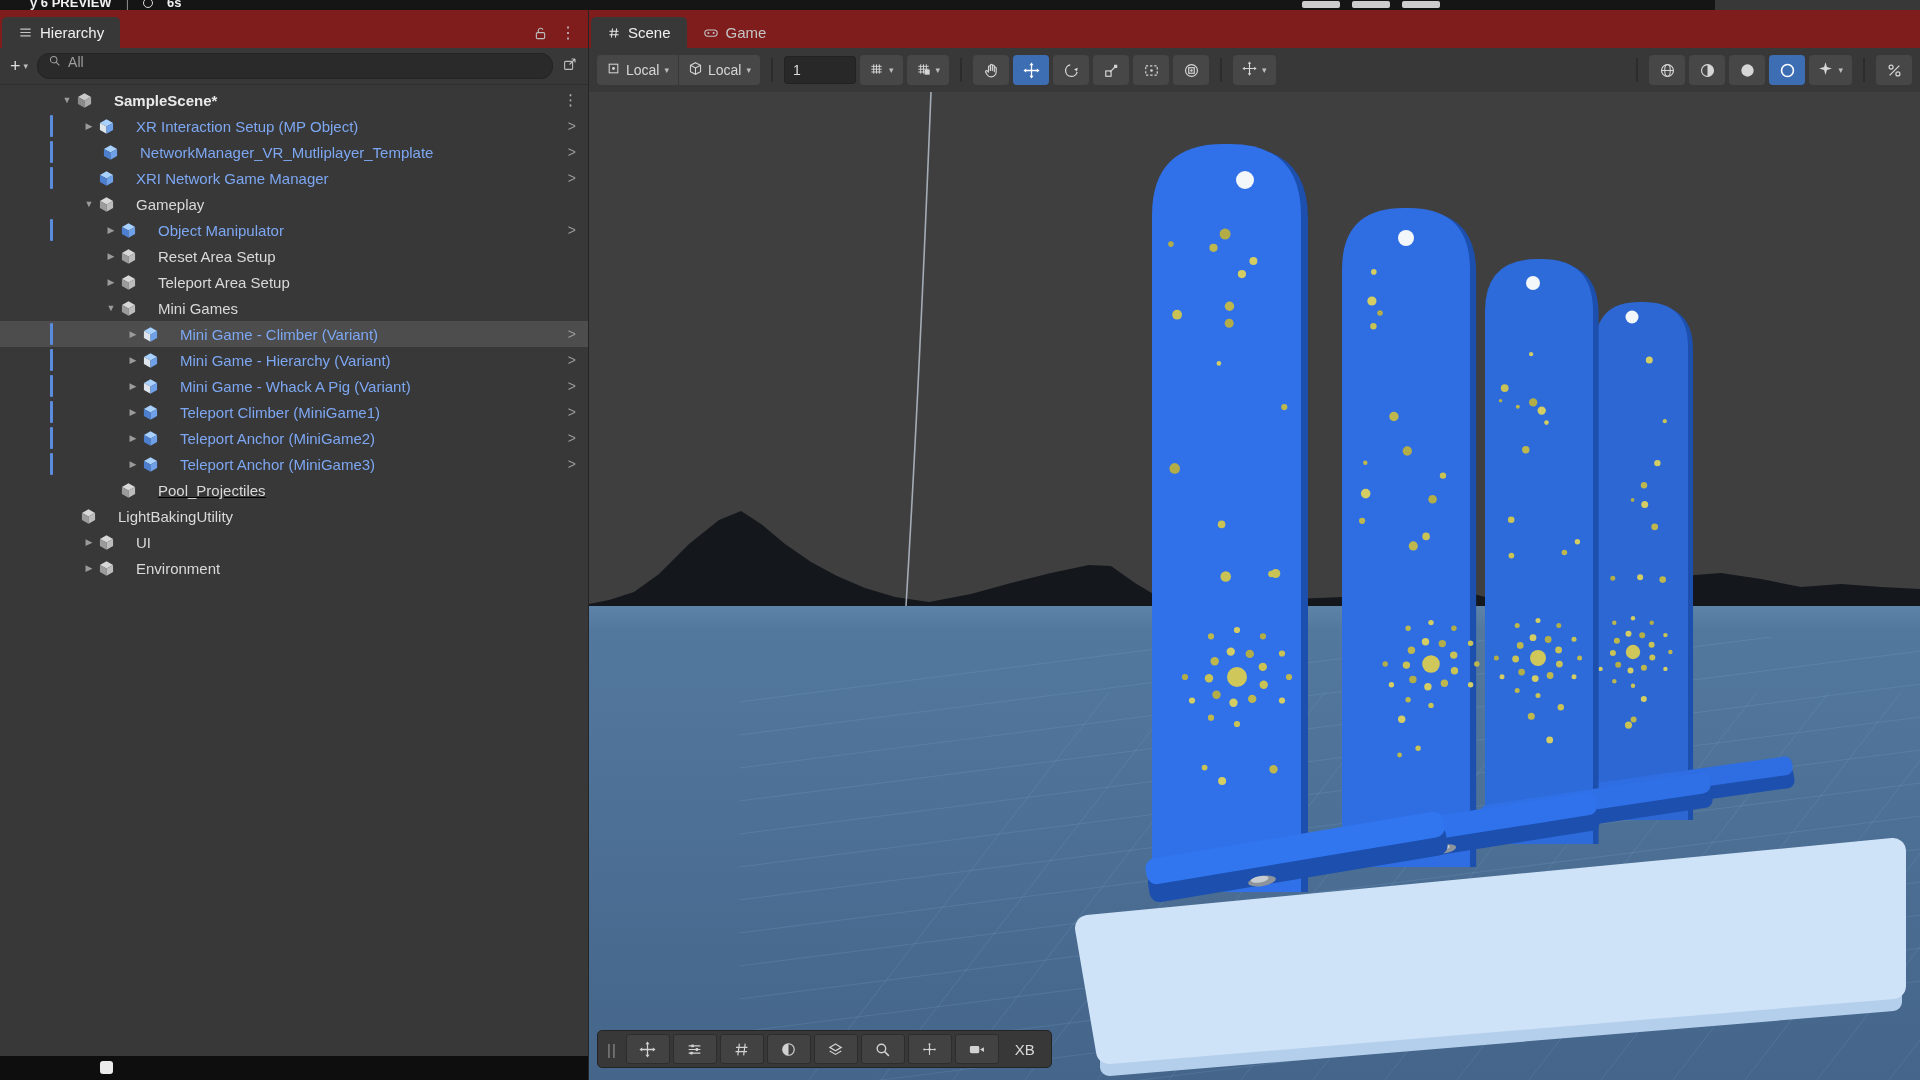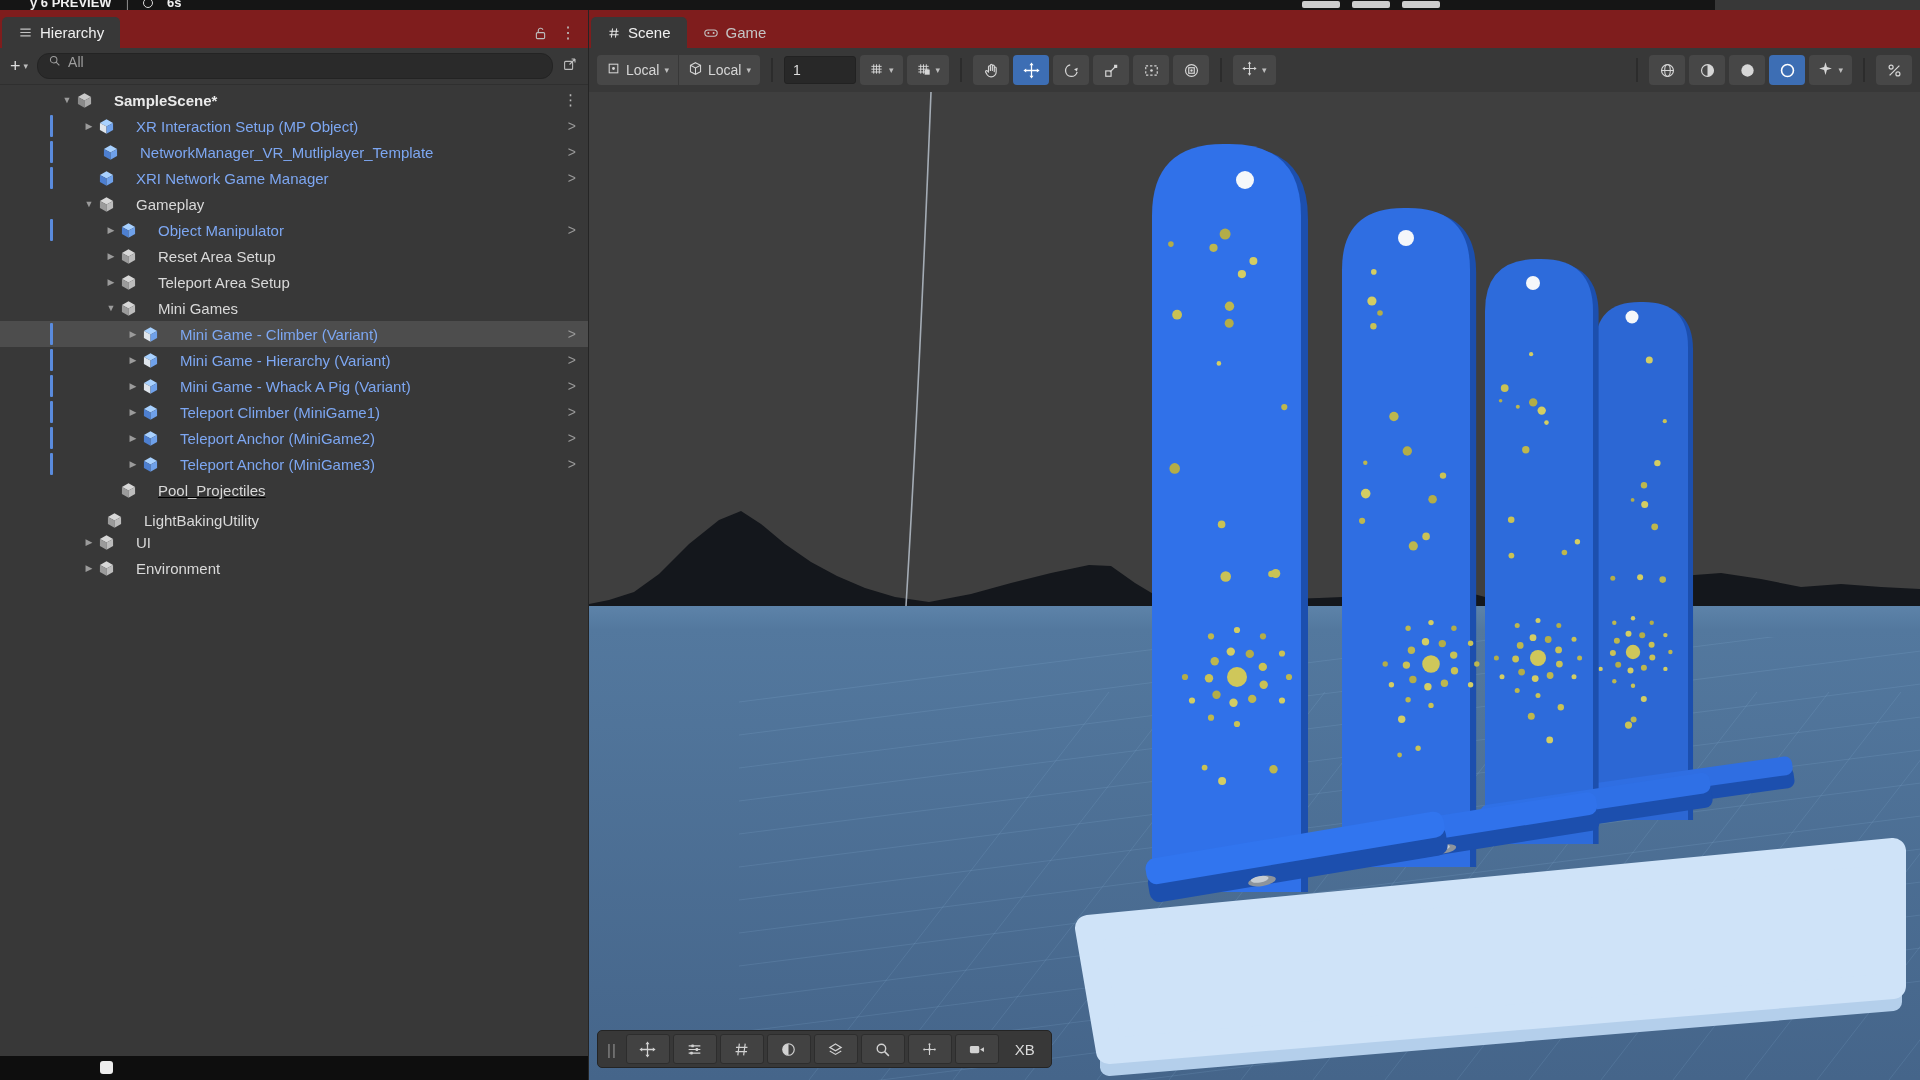--- a/index.html
+++ b/index.html
@@ -305,21 +305,21 @@
         <span class="arr"></span>
         <span class="ticon">
           <svg viewBox="0 0 16 16">
             <path d="M8 1.2 14.2 4.6 8 8 1.8 4.6z" fill="#d7d7d7"></path>
             <path d="M1.8 4.6 8 8v6.8L1.8 11.4z" fill="#9b9b9b"></path>
             <path d="M14.2 4.6 8 8v6.8l6.2-3.4z" fill="#bcbcbc"></path>
           </svg>
         </span>
         <span class="lbl">Pool_Projectiles</span>
       </div>
-      <div class="h-row" style="padding-left: 88px; align-items: flex-end;">
+      <div class="h-row" style="padding-left: 62px;">
         <span class="arr"></span>
         <span class="ticon">
           <svg viewBox="0 0 16 16">
             <path d="M8 1.2 14.2 4.6 8 8 1.8 4.6z" fill="#d7d7d7"></path>
             <path d="M1.8 4.6 8 8v6.8L1.8 11.4z" fill="#9b9b9b"></path>
             <path d="M14.2 4.6 8 8v6.8l6.2-3.4z" fill="#bcbcbc"></path>
           </svg>
         </span>
         <span class="lbl">LightBakingUtility</span>
       </div>

